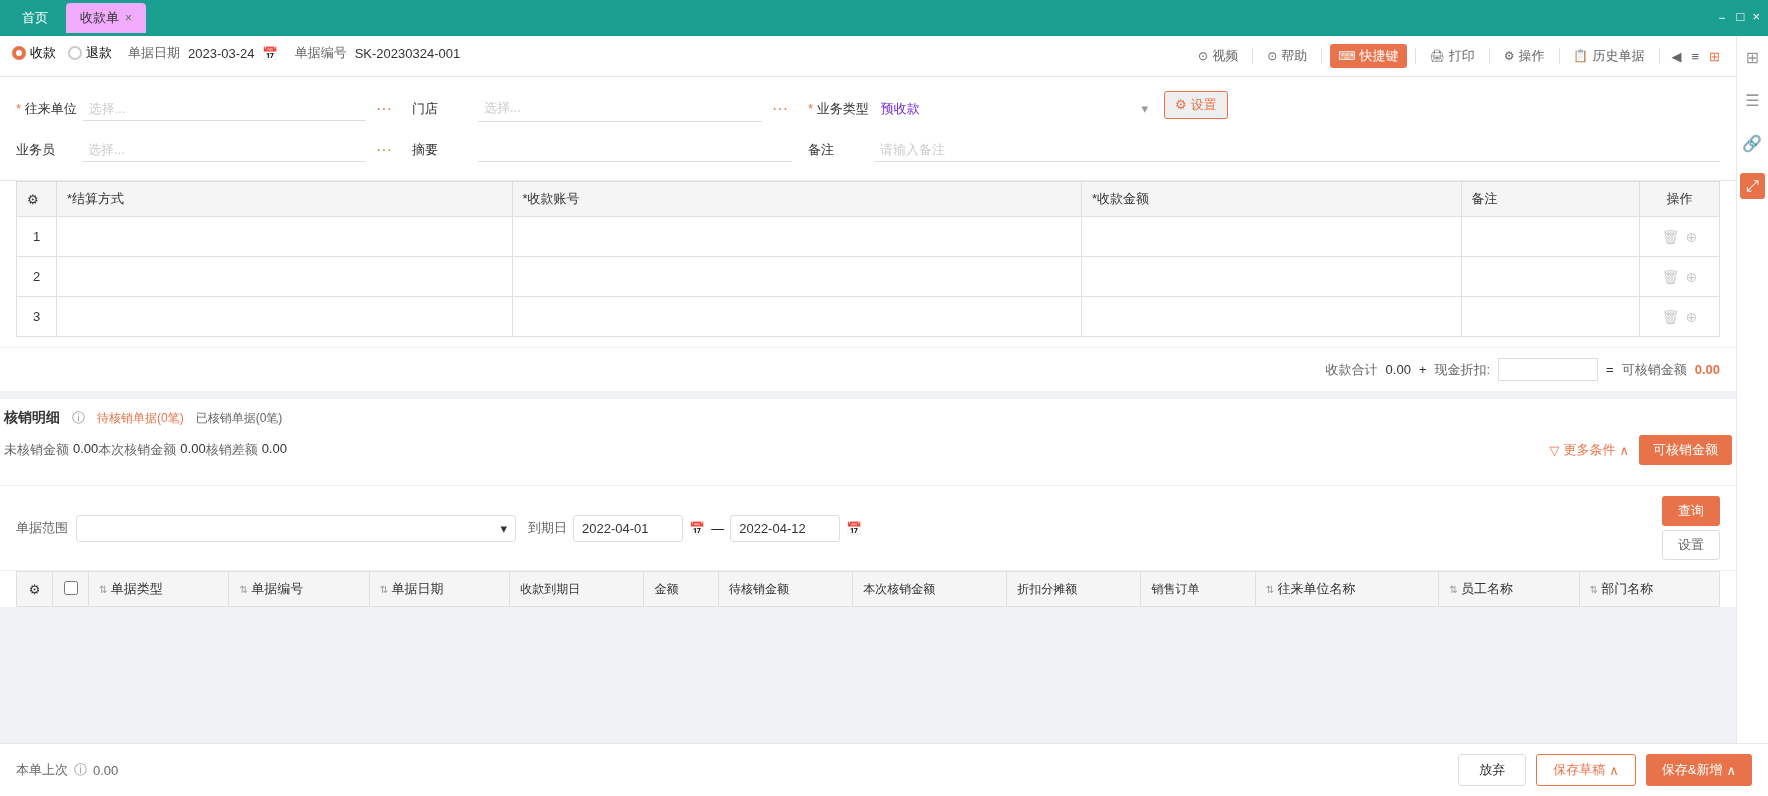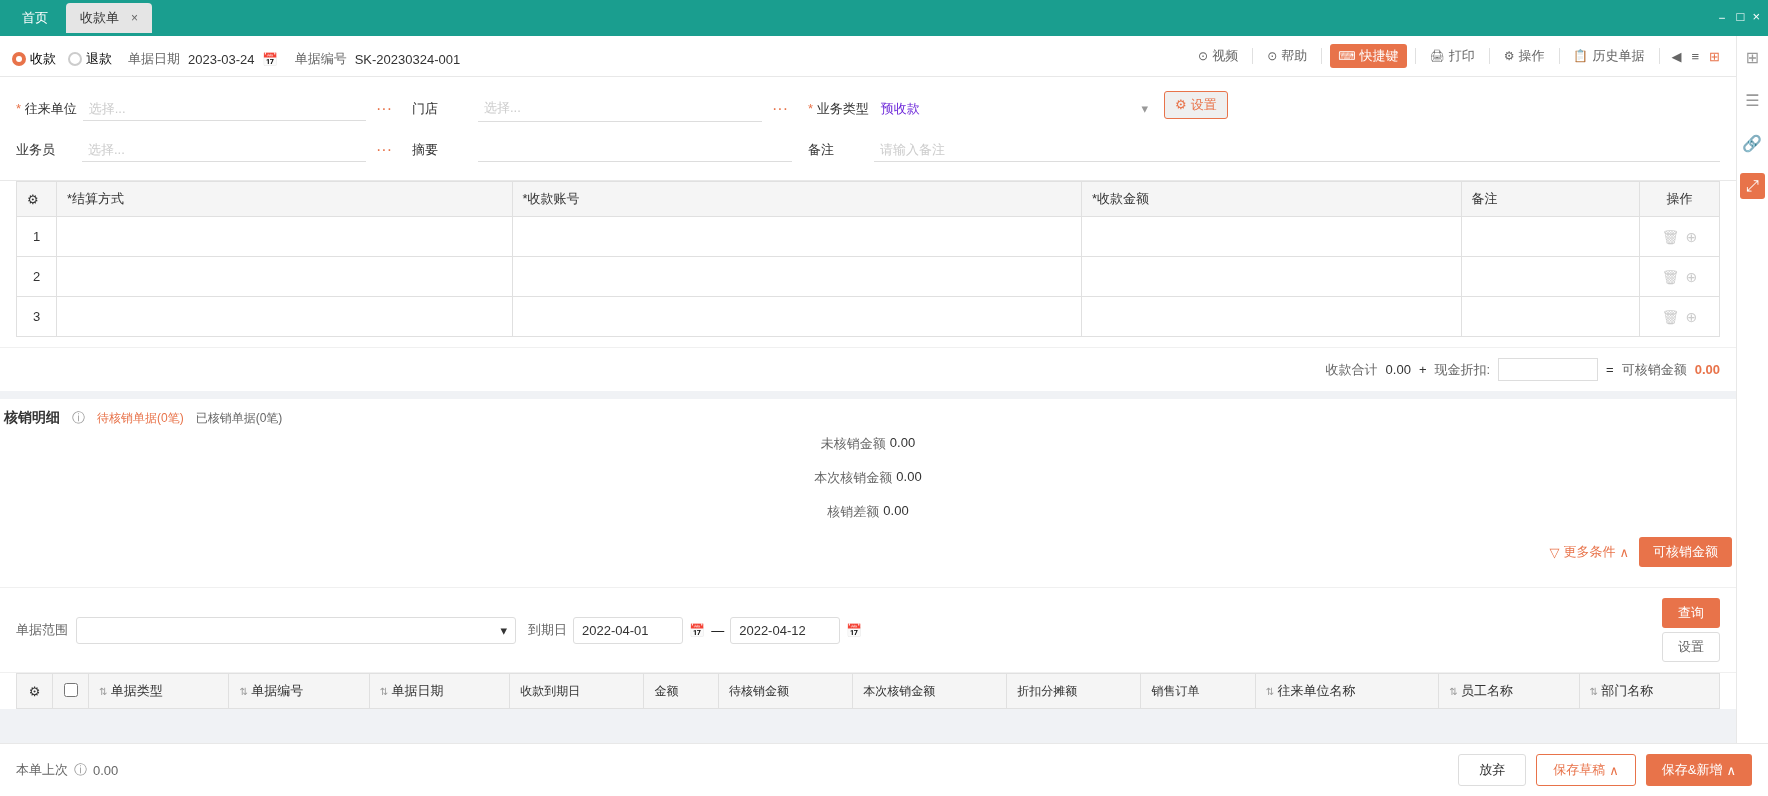--- a/index.html
+++ b/index.html
@@ -13,29 +13,29 @@
       height: 36px;
       padding: 0 8px;
       justify-content: space-between;
     }
     .tab-bar-left { display: flex; align-items: center; gap: 4px; }
     .tab-home {
       color: white; padding: 6px 14px; cursor: pointer; font-size: 13px;
       background: transparent; border: none;
     }
     .tab-active {
-      background: #e5e5e5; color: #333; padding: 6px 14px; border-radius: 4px 4px 0 0;
-      display: flex; align-items: center; gap: 12px; cursor: pointer;
+      background: #f0abfc; color: #333; padding: 6px 14px; border-radius: 4px 4px 0 0;
+      display: flex; align-items: center; gap: 6px; cursor: pointer;
     }
     .tab-close { color: #666; cursor: pointer; font-size: 12px; }
     .tab-bar-right { display: flex; gap: 8px; color: white; font-size: 16px; cursor: pointer; }
 
     
     .top-toolbar {
-      display: flex; align-items: flex-end; padding: 8px 12px;
+      display: flex; align-items: flex-start; padding: 8px 12px;
       background: white; border-bottom: 1px solid #e8e8e8;
       gap: 16px;
     }
     .radio-group { display: flex; gap: 12px; align-items: center; }
     .radio-item { display: flex; align-items: center; gap: 4px; cursor: pointer; }
     .radio-dot { width: 14px; height: 14px; border-radius: 50%; border: 2px solid #e8734a; background: #e8734a; display: flex; align-items: center; justify-content: center; }
     .radio-dot-inner { width: 6px; height: 6px; border-radius: 50%; background: white; }
     .radio-empty { width: 14px; height: 14px; border-radius: 50%; border: 2px solid #ccc; background: white; }
     .toolbar-info { display: flex; align-items: center; gap: 8px; color: #333; }
     .toolbar-label { color: #666; }
@@ -105,21 +105,21 @@
     
     .section-divider { height: 8px; background: #f0f2f5; }
 
     
     .verif-section { background: white; padding: 10px 4px; }
     .verif-header { display: flex; align-items: center; gap: 12px; margin-bottom: 8px; }
     .verif-title { font-size: 14px; font-weight: bold; color: #333; }
     .info-icon { color: #999; cursor: pointer; }
     .tab-link { color: #e8734a; cursor: pointer; font-size: 12px; }
     .tab-link-inactive { color: #666; cursor: pointer; font-size: 12px; }
-    .verif-stats { display: flex; align-items: center; gap: 16px; margin-bottom: 10px; color: #666; font-size: 12px; flex-direction: column; }
+    .verif-stats { display: flex; align-items: center; gap: 0; margin-bottom: 10px; color: #666; font-size: 12px; }
     .stat-item { display: flex; gap: 4px; }
     .stat-value { color: #333; }
 
     
     .filter-row {
       display: flex; align-items: center; gap: 12px; padding: 10px 16px;
       background: white;
     }
     .filter-right { margin-left: auto; display: flex; align-items: center; gap: 8px; }
     .filter-tag { display: flex; align-items: center; gap: 4px; color: #e8734a; cursor: pointer; font-size: 12px; }

